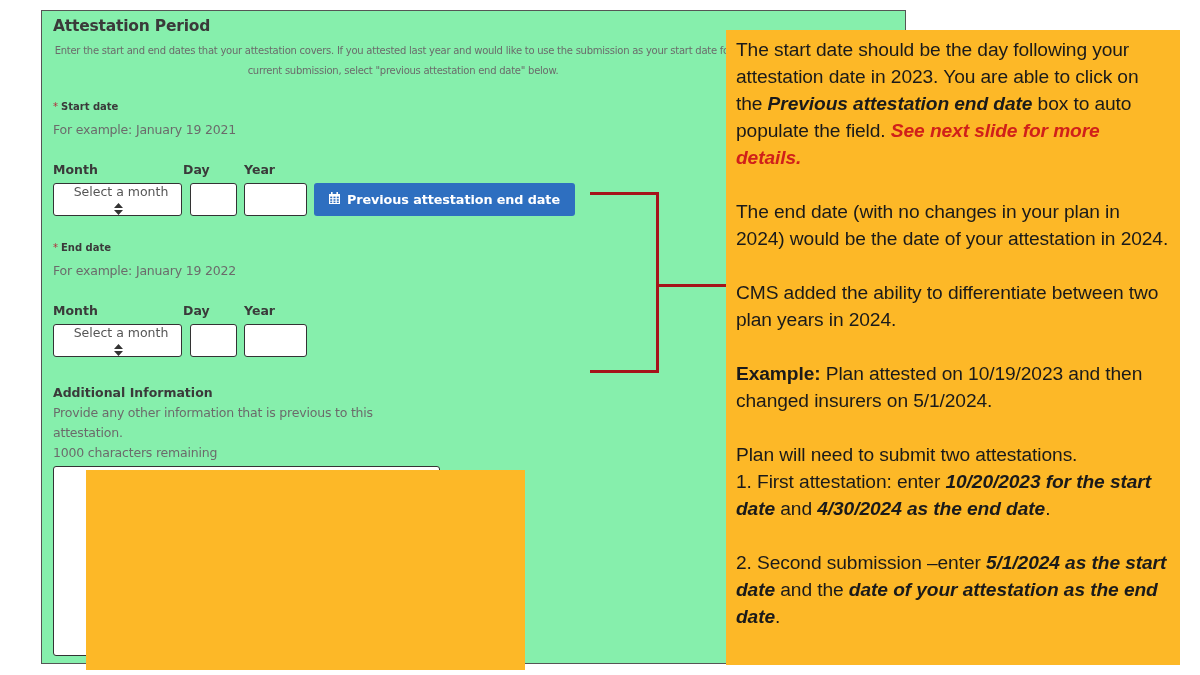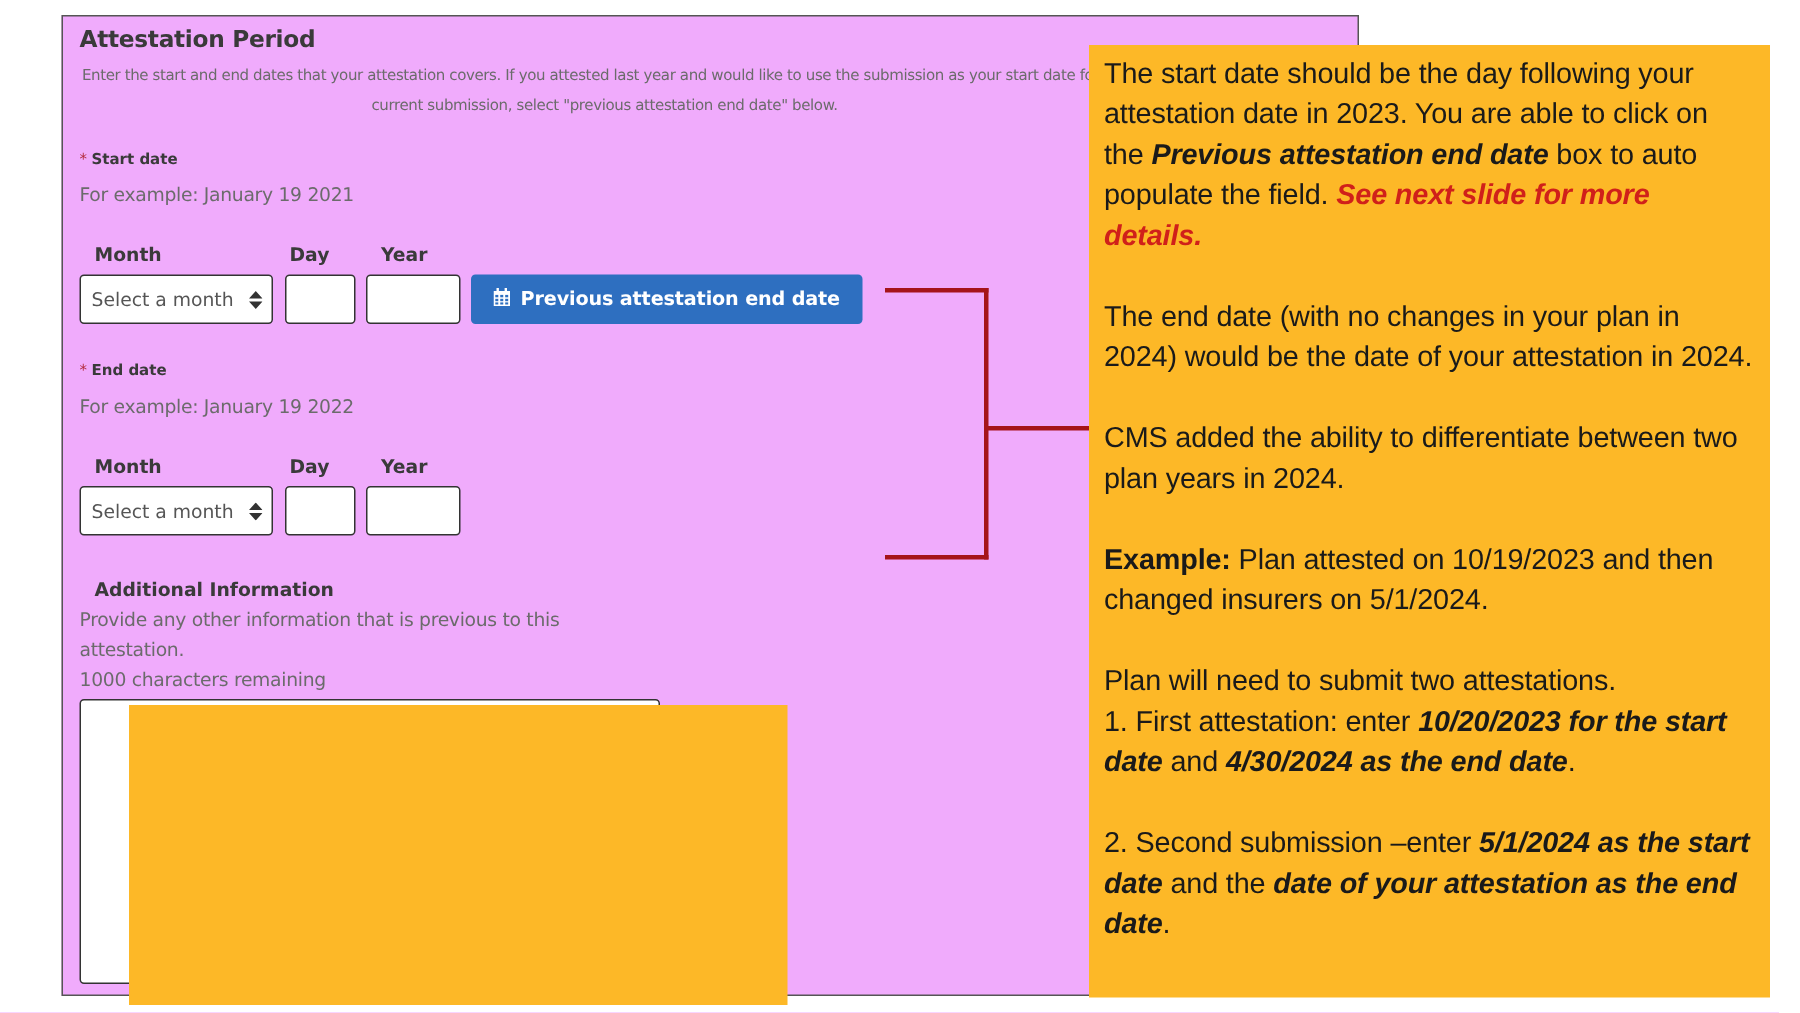--- a/index.html
+++ b/index.html
@@ -3,34 +3,34 @@
   <meta charset="utf-8">
   <style>
     html, body { margin: 0; padding: 0; }
     body {
       width: 1200px; height: 675px; position: relative; overflow: hidden;
       background: #ffffff;
       font-family: "Liberation Sans", sans-serif;
     }
     .form-card {
       position: absolute; left: 41px; top: 10px; width: 865px; height: 654px;
-      border: 1.5px solid #555; box-sizing: border-box; background: #f0abfc;
+      border: 1.5px solid #555; box-sizing: border-box; background: #86efac;
       font-family: "DejaVu Sans", sans-serif; color: #333;
     }
     .form-card .abs { position: absolute; }
     .title { left: 11px; top: 6px; font-size: 15.5px; font-weight: bold; color: #3a3a3a; letter-spacing: -0.2px; }
     .desc { left: 11px; top: 30px; font-size: 10px; color: #6b6b6b; line-height: 20px; width: 700px; letter-spacing: -0.25px; text-align: center; }
     .req-label { font-size: 10px; font-weight: bold; color: #3a3a3a; }
     .req-label .star { color: #b22a3a; margin-right: 3px; font-weight: normal; }
     .hint { font-size: 12.5px; color: #6b6b6b; letter-spacing: -0.2px; }
-    .col-label { font-size: 12.5px; font-weight: bold; color: #3a3a3a; margin-left: 10px; }
+    .col-label { font-size: 12.5px; font-weight: bold; color: #3a3a3a; }
     .select {
       width: 129px; height: 33px; border: 1.5px solid #333; border-radius: 3px; box-sizing: border-box;
       font-size: 12.5px; color: #555; padding: 0 0 0 7px; display: flex; align-items: center; justify-content: space-between;
-      background: #fff; cursor: pointer;
+      background: #fff; cursor: pointer; flex-direction: column;
     }
     .select .caret { font-size: 10px; color: #333; margin-right: 6px; line-height: 10px; display: flex; flex-direction: column; }
     .box { height: 33px; border: 1.5px solid #333; border-radius: 3px; box-sizing: border-box; background: #fff; }
     .btn-prev {
       left: 272px; top: 172px; width: 261px; height: 33px; background: #2e6fc0; border-radius: 3px;
       color: #fff; font-size: 12.8px; font-weight: bold; display: flex; align-items: center; justify-content: center;
       cursor: pointer; letter-spacing: -0.1px;
     }
     .btn-prev .cal-icon { margin-right: 7px; display: inline-block; }
     .textarea {

